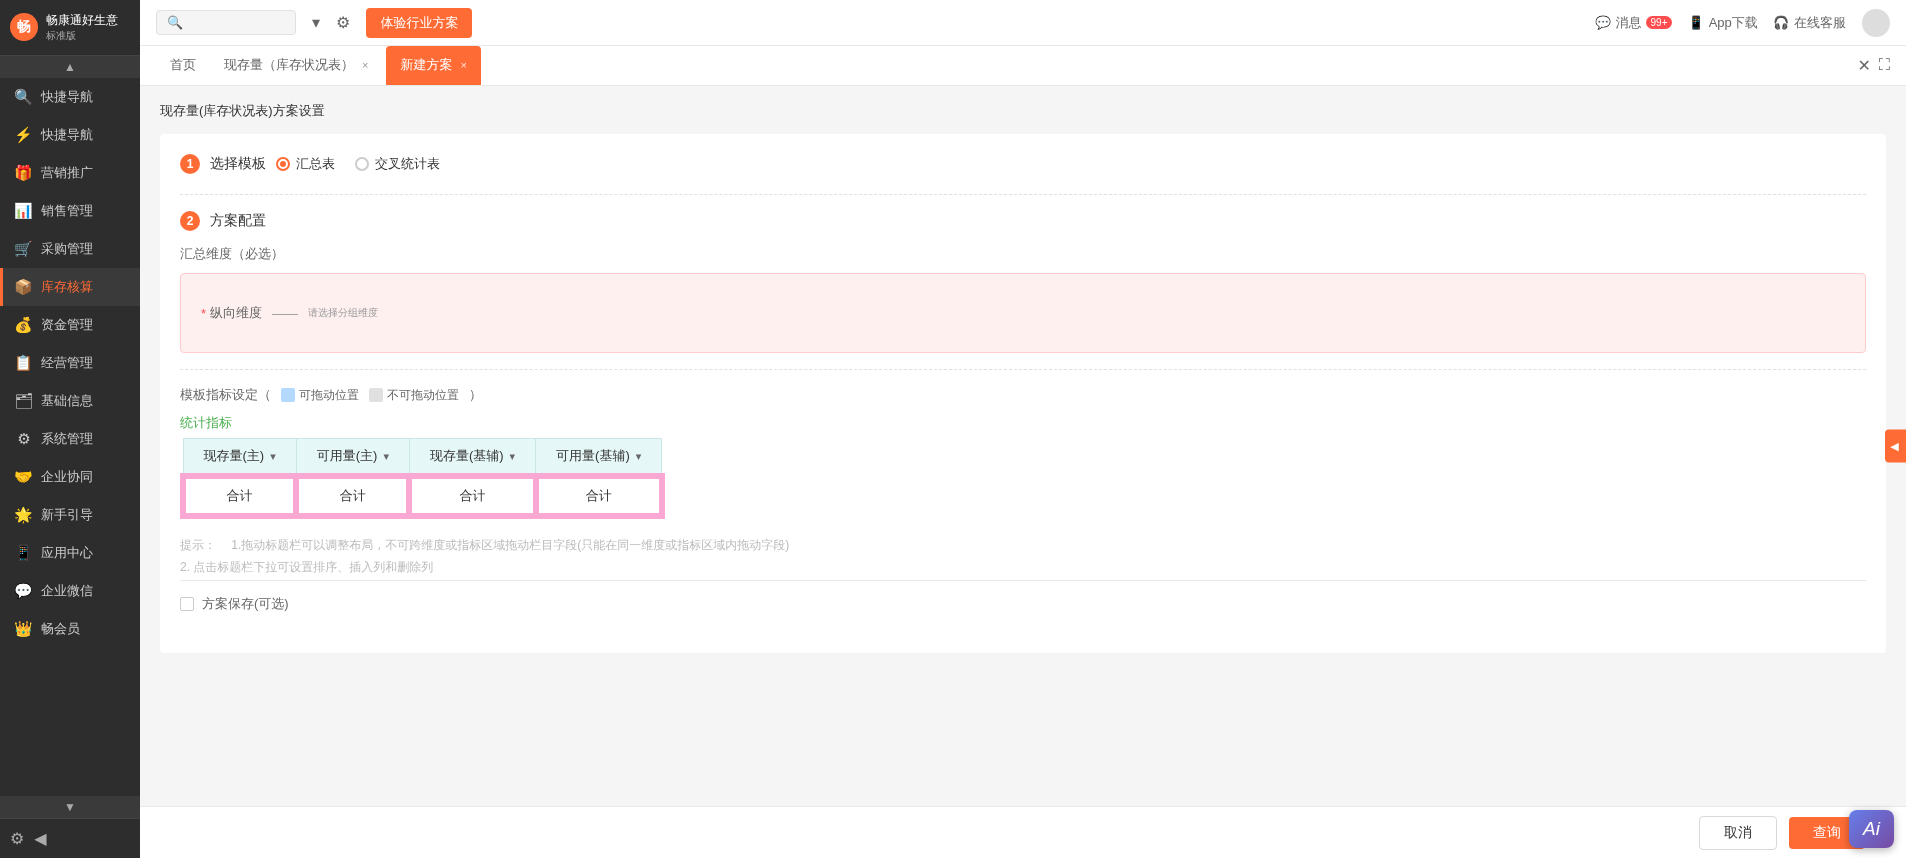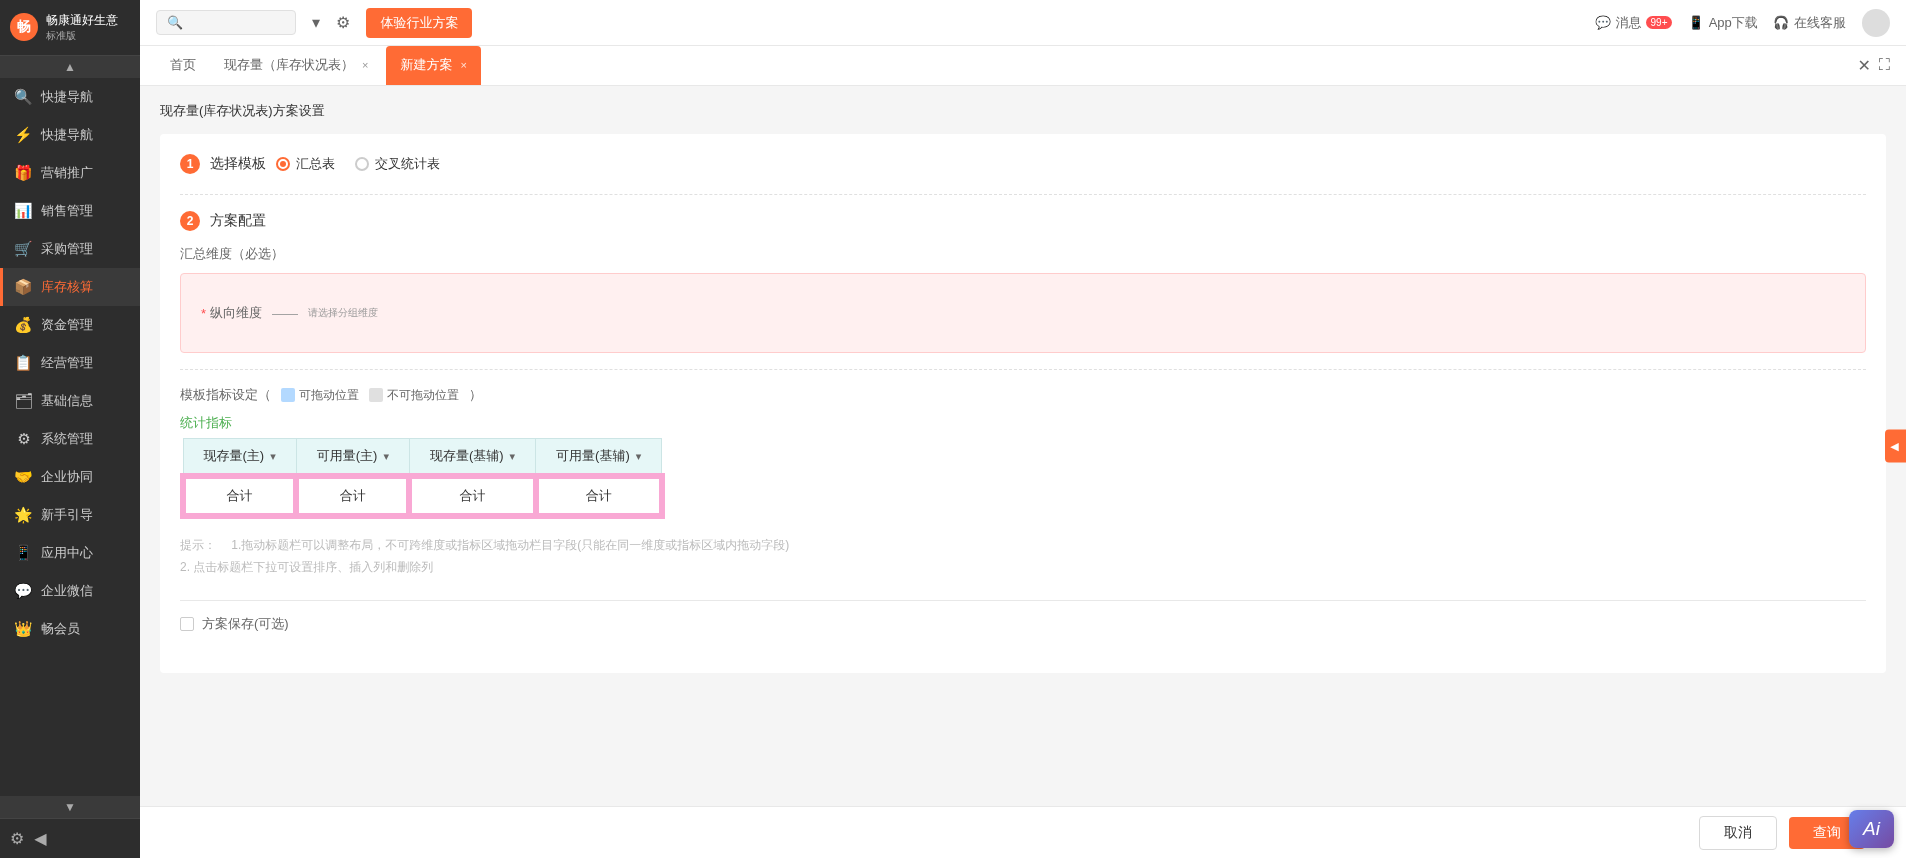--- a/index.html
+++ b/index.html
@@ -311,21 +311,21 @@
 
     
     .tips-section { margin-top: 16px; }
     .tips-text { font-size: 12px; color: #bbb; line-height: 1.8; }
 
     
     .save-section {
       display: flex;
       align-items: center;
       gap: 8px;
-      margin-top: 22px;
+      margin-top: 2px;
       padding-top: 14px;
       border-top: 1px solid #e8e8e8;
     }
     .checkbox {
       width: 14px;
       height: 14px;
       border: 1px solid #ccc;
       border-radius: 2px;
       cursor: pointer;
     }

